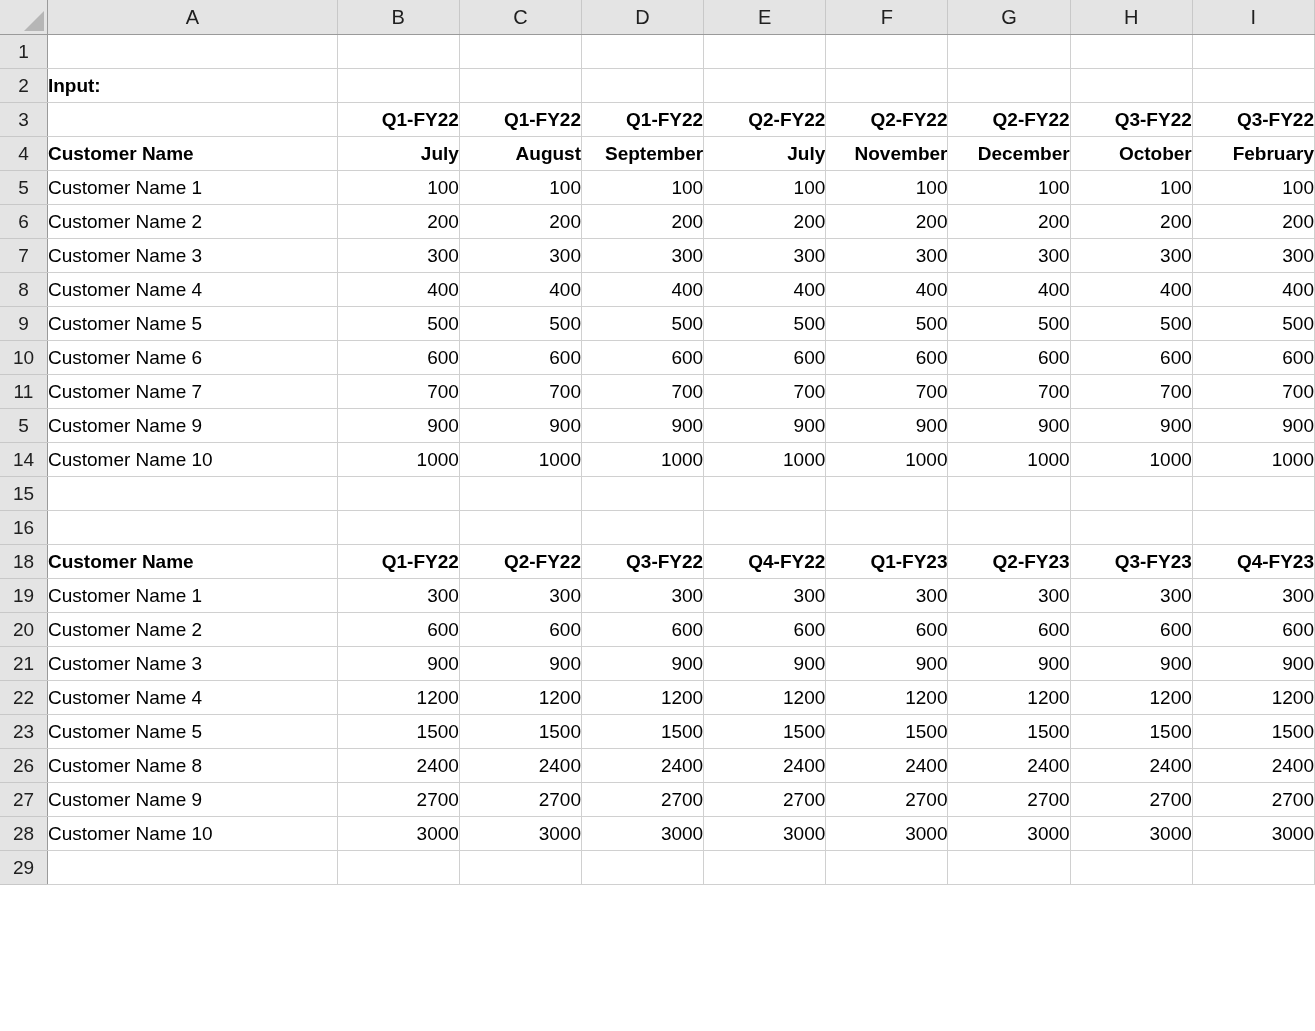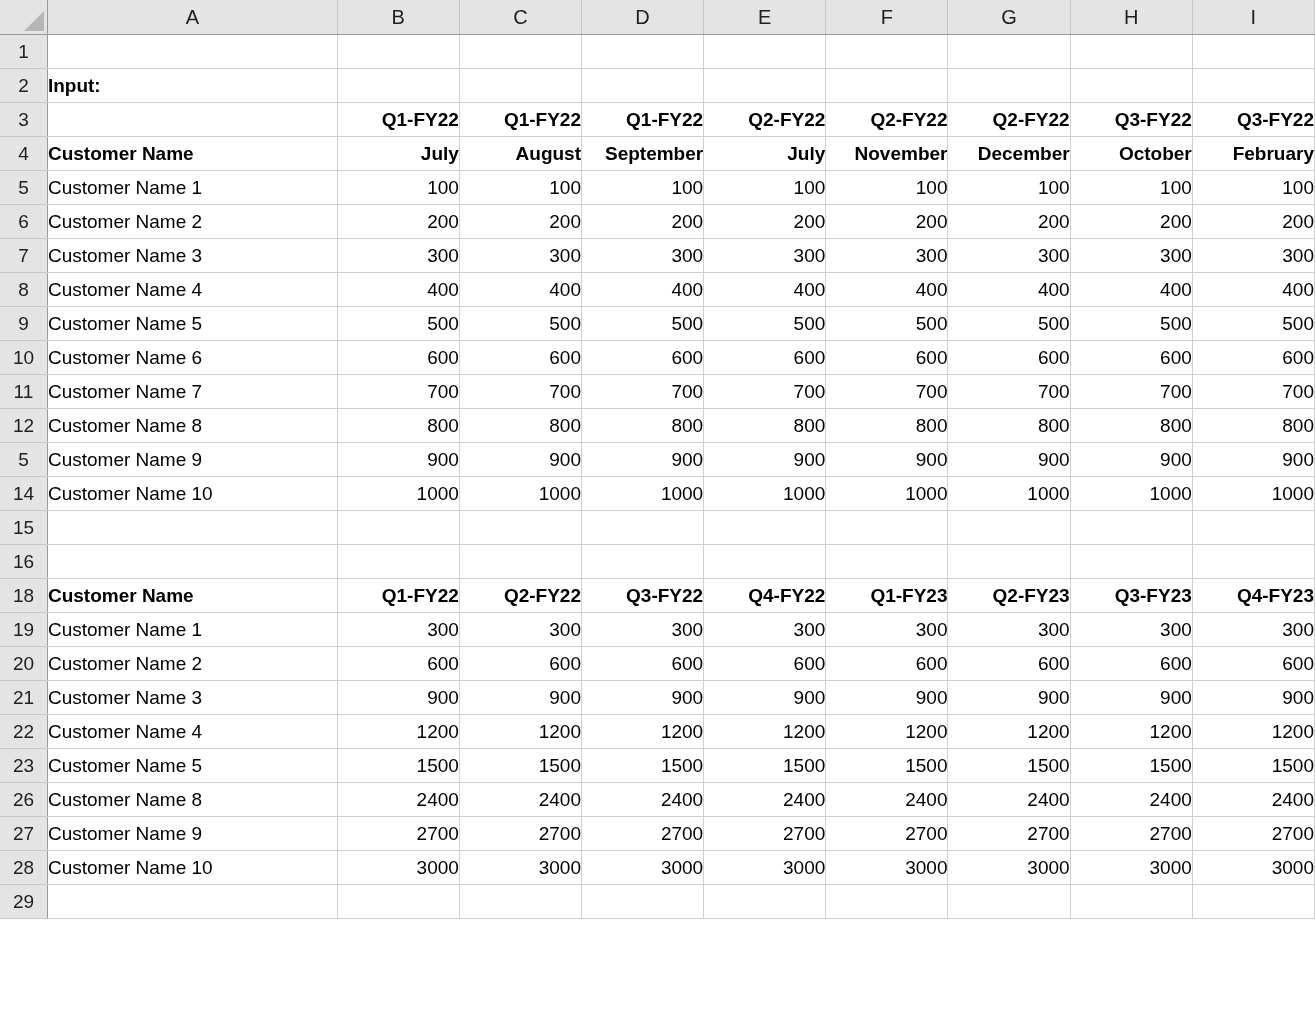--- a/index.html
+++ b/index.html
@@ -259,32 +259,20 @@
           <td class="cell num">700</td>
           <td class="cell num">700</td>
           <td class="cell num">700</td>
           <td class="cell num">700</td>
           <td class="cell num">700</td>
           <td class="cell num">700</td>
           <td class="cell num">700</td>
           <td class="cell num">700</td>
         </tr>
         <tr>
-          <td class="rowhead">12</td>
-          <td class="cell txt">Customer Name 8</td>
-          <td class="cell num">800</td>
-          <td class="cell num">800</td>
-          <td class="cell num">800</td>
-          <td class="cell num">800</td>
-          <td class="cell num">800</td>
-          <td class="cell num">800</td>
-          <td class="cell num">800</td>
-          <td class="cell num">800</td>
-        </tr>
-        <tr>
           <td class="rowhead">5</td>
           <td class="cell txt">Customer Name 9</td>
           <td class="cell num">900</td>
           <td class="cell num">900</td>
           <td class="cell num">900</td>
           <td class="cell num">900</td>
           <td class="cell num">900</td>
           <td class="cell num">900</td>
           <td class="cell num">900</td>
           <td class="cell num">900</td>

